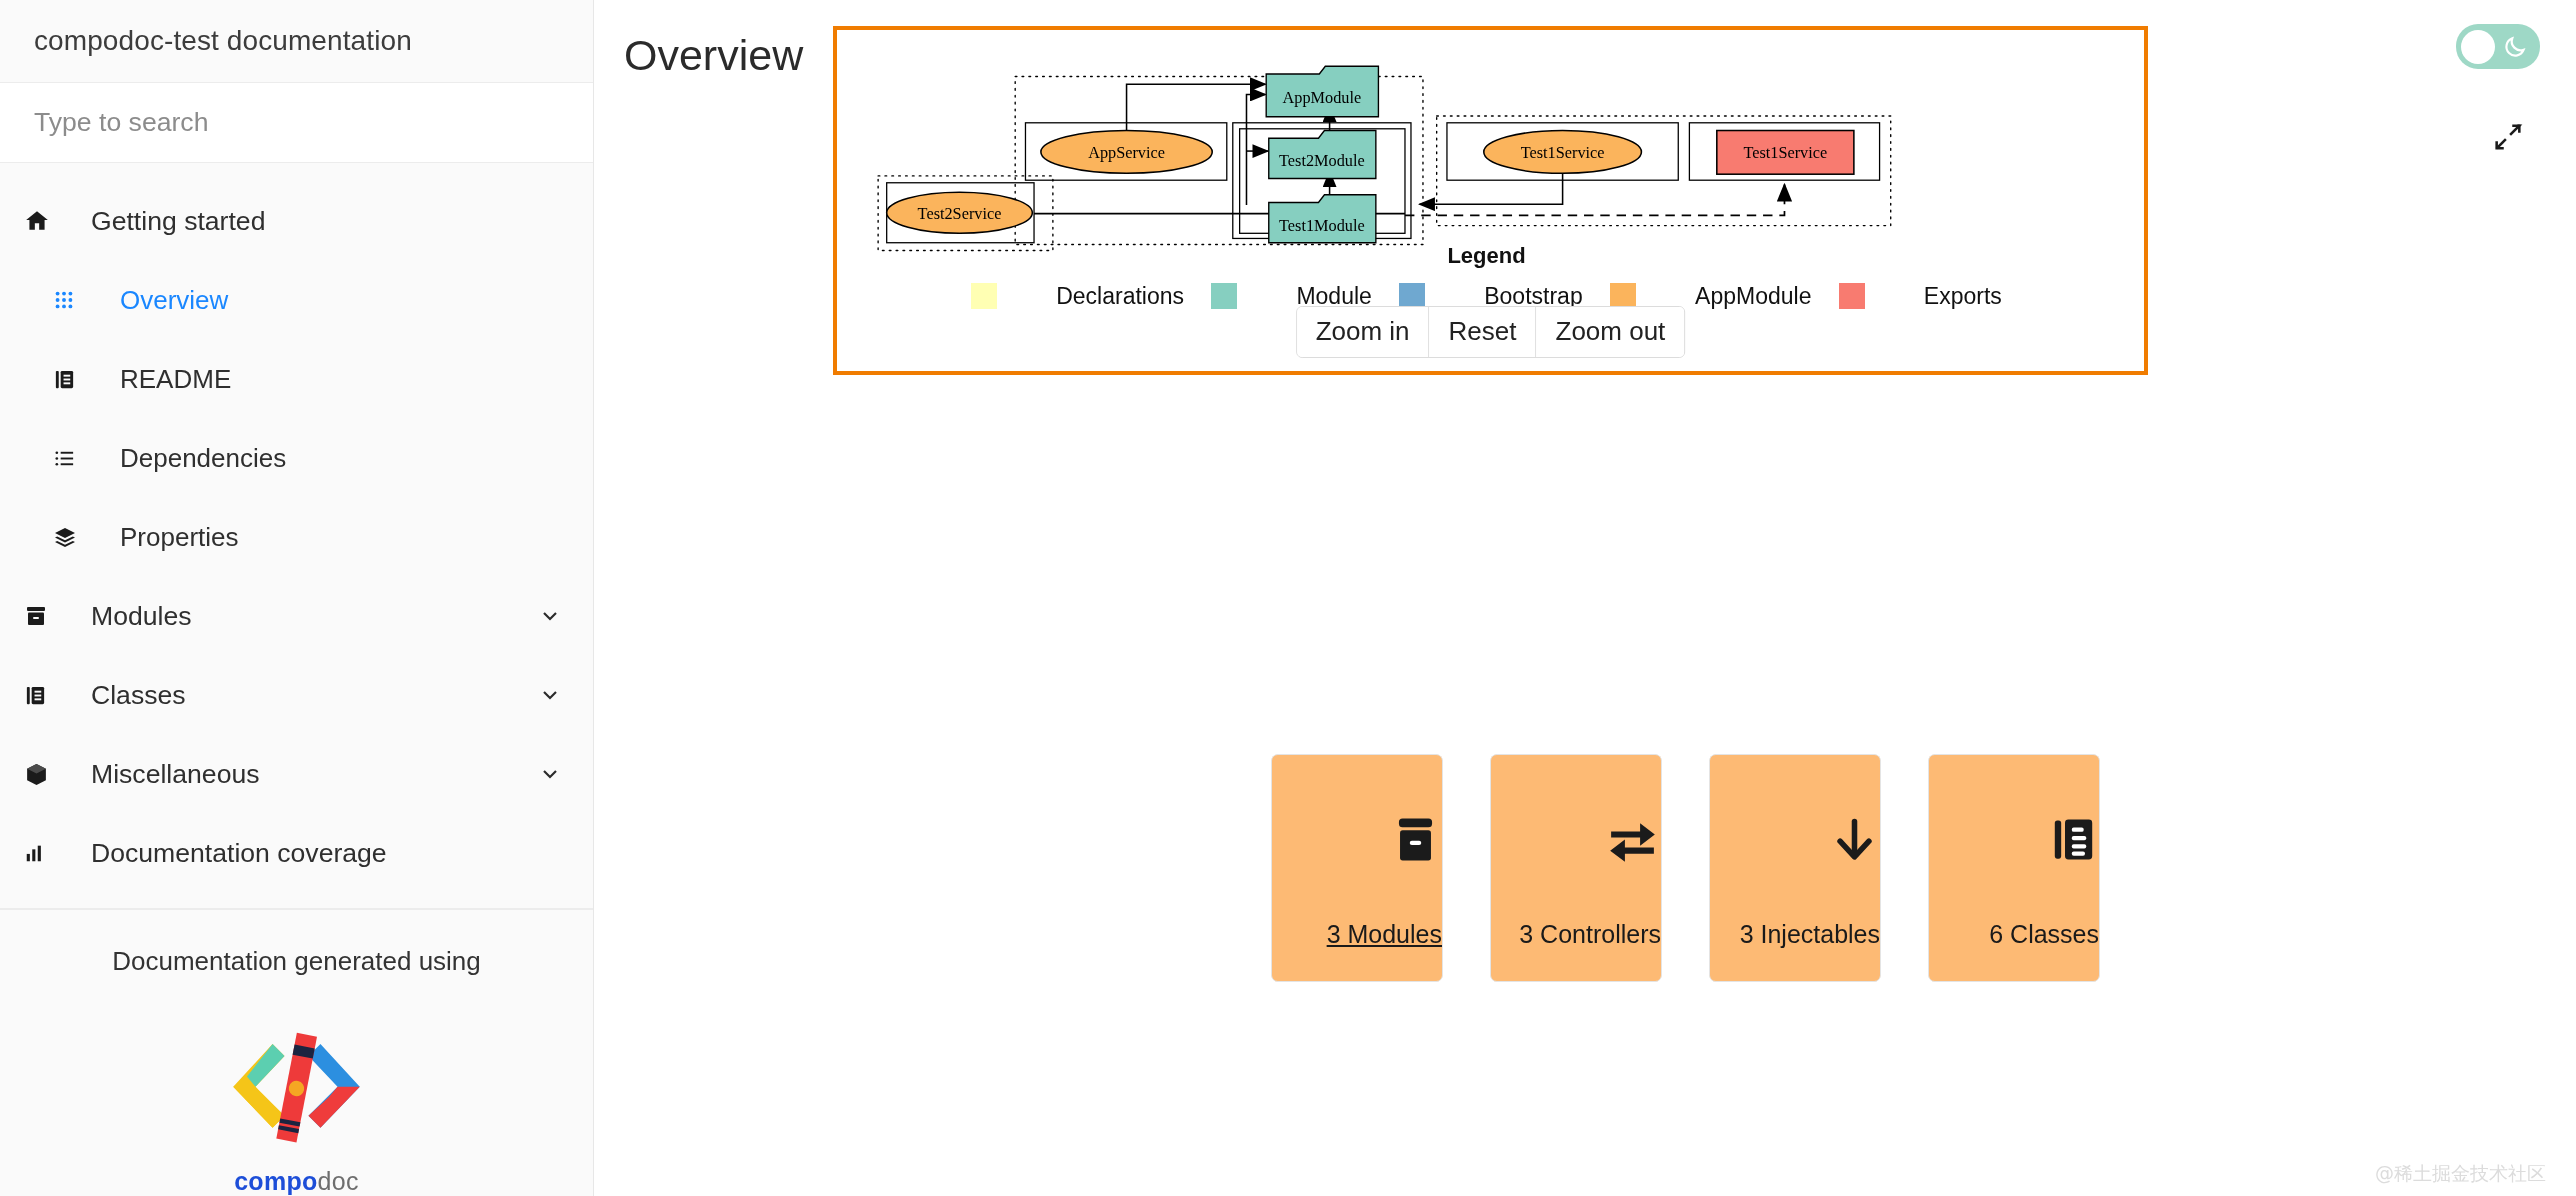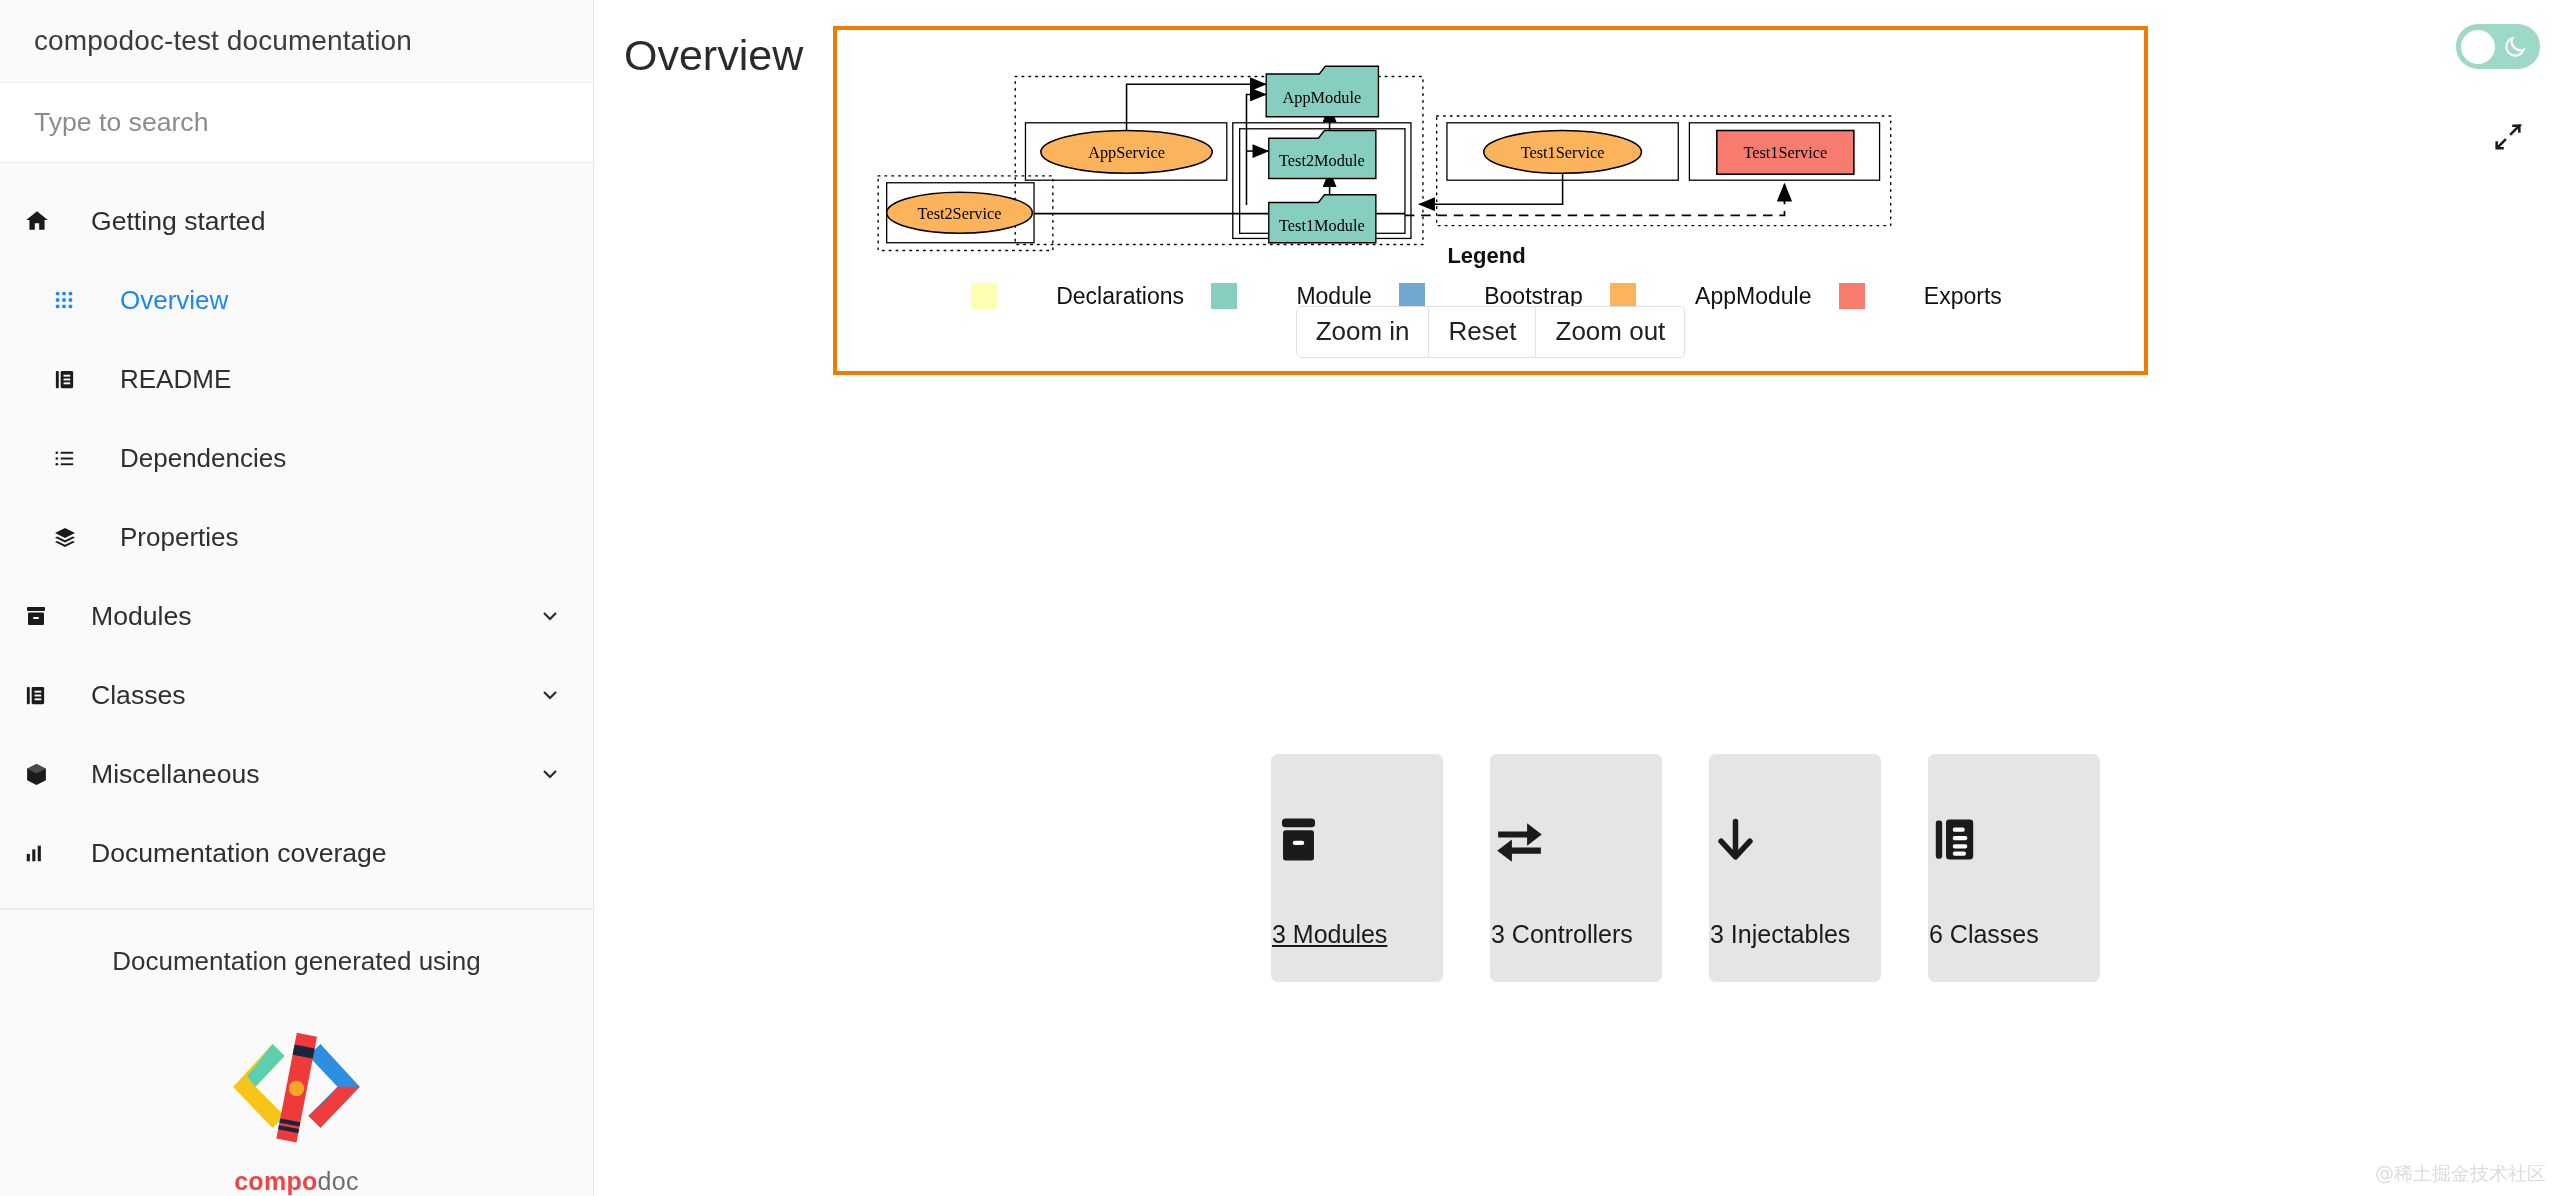--- a/index.html
+++ b/index.html
@@ -55,21 +55,21 @@
   .sb-sep { height: 1.7px; background: #ececec; margin-top: 15.4px; }
   .sb-footer {
     background: #fafafa; flex: 1;
     display: flex; flex-direction: column; align-items: center;
     padding-top: 24px;
     margin-top: 12px;
   }
   .sb-footer-text { font-size: 26px; color: #333; }
   .logo-wrap { margin-top: 43px; width: 171px; height: 137px; }
   .logo-name { margin-top: 10.3px; font-size: 25px; letter-spacing: 0.3px;}
-  .logo-name b { font-weight: 700; color: #ef4444;}
+  .logo-name b { font-weight: 700; color: #1d4ed8;}
   .logo-name span { color: #6e6e6e; }
 
   
   .main { flex: 1; position: relative; background: #fff; overflow: hidden;}
   .page-title {
     position: absolute; left: 30px; top: 31px;
     font-size: 43px; color: #2b2b2b; font-weight: 400;
   }
 
   .toggle {
@@ -125,23 +125,23 @@
   .zoom-btn:last-child { border-right: 0; }
 
   
   .cards {
     position: absolute; left: 677px; top: 754px;
     display: flex; gap: 47px;
   }
   .card {
     width: 172px; height: 228px;
     border: 1.7px solid #e4e4e4; border-radius: 6.9px;
-    background: #e5e5e5;
+    background: #fdba74;
     display: flex; flex-direction: column;
-    align-items: flex-start; justify-content: center;
+    align-items: flex-end; justify-content: center;
     cursor: pointer;
   }
   .card-ico { height: 103px; display: flex; align-items: center; }
   .card-label { font-size: 25px; color: #1a1a1a; margin-top: 29px; }
   .card-label.link { text-decoration: underline; }
 
   .watermark {
     position: absolute; right: 30px; bottom: 8.6px;
     font-size: 19px; color: #dcdcdc;
     font-family: "DejaVu Sans", sans-serif;

